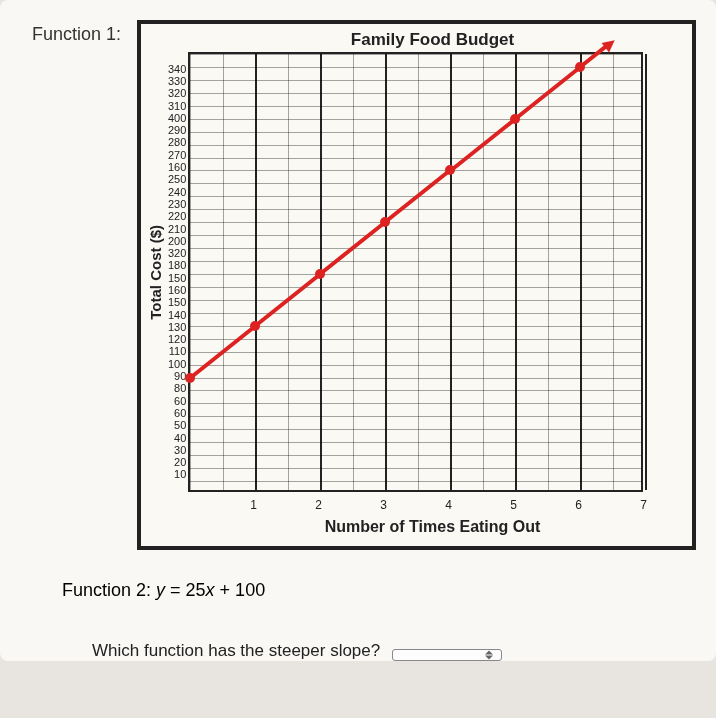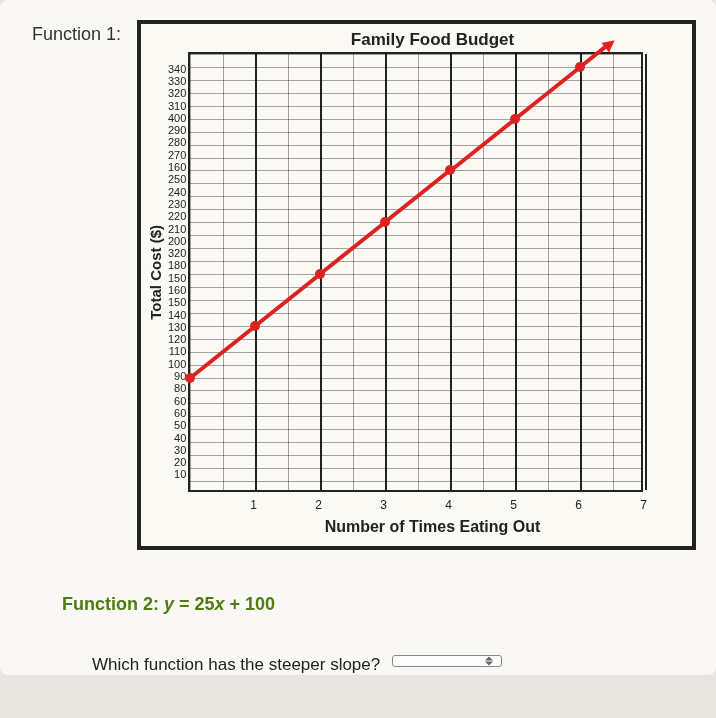--- a/index.html
+++ b/index.html
@@ -117,27 +117,26 @@
   .x-axis-label {
     text-align: center;
     font-size: 16px;
     font-weight: bold;
     color: #222;
     margin-top: 6px;
     padding-left: 40px;
   }
   .f2 {
     font-size: 18px;
-    color: #4d7c0f;
-    margin: 44px 0 0 30px;
-    font-weight: bold;
+    color: #000000;
+    margin: 30px 0 0 30px;
   }
   .question-row {
     display: flex;
-    align-items: flex-start;
+    align-items: flex-end;
     gap: 12px;
     margin: 40px 0 0 60px;
     font-size: 17px;
     color: #222;
   }
   .selectbox {
     border: 1.5px solid #888;
     border-radius: 3px;
     background: #fdfdfd;
     padding: 5px 24px 5px 14px;

